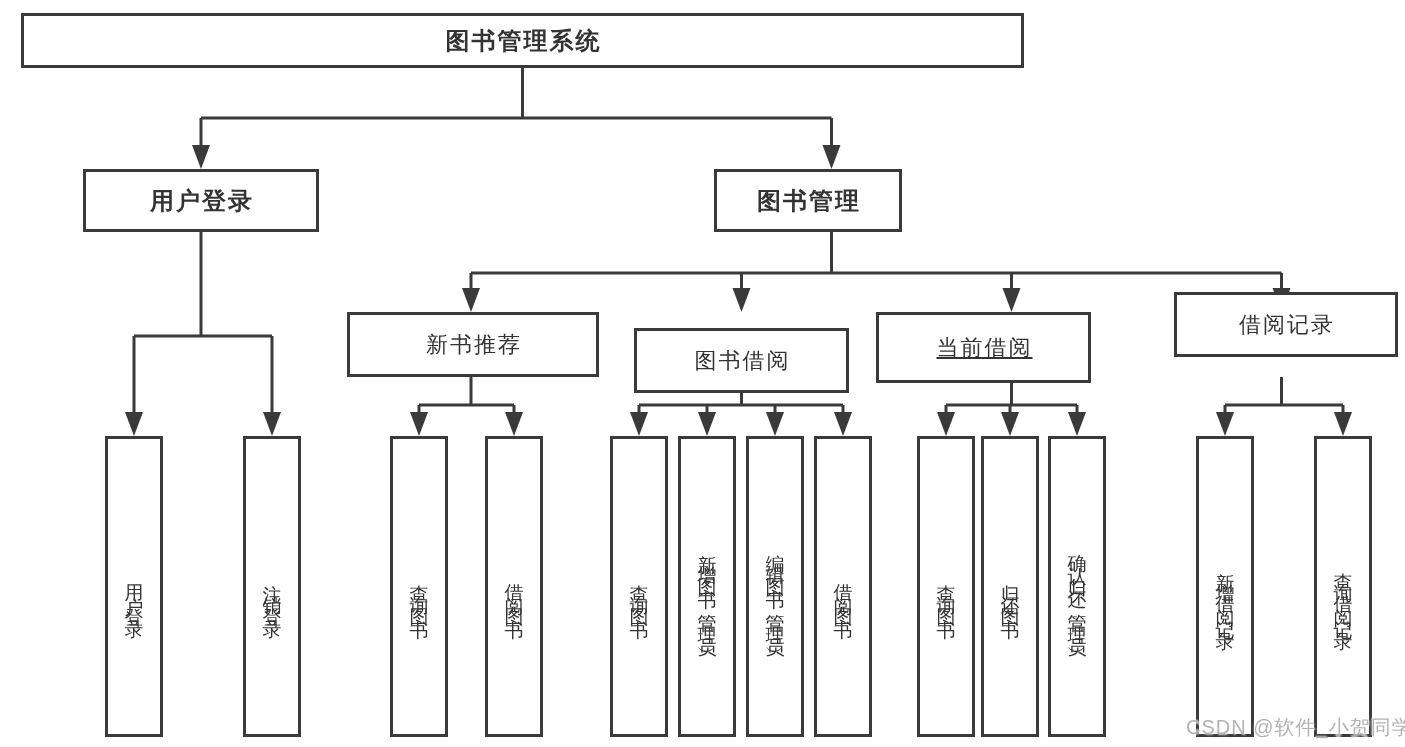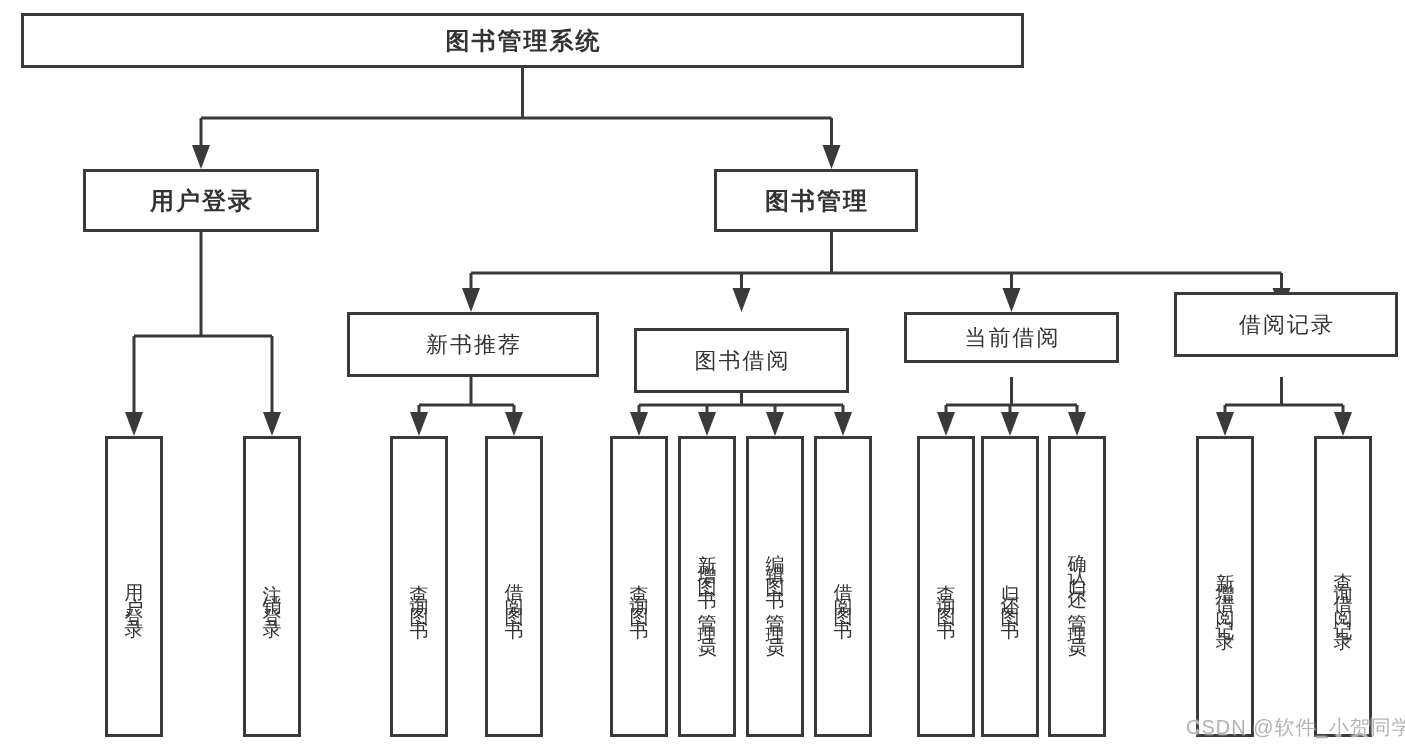--- a/index.html
+++ b/index.html
@@ -135,31 +135,31 @@
     </g>
   </svg>
 
   <div class="box lvl1" style="left:21px; top:13px; width:1003px; height:55px;">
     <span>图书管理系统</span>
   </div>
 
   <div class="box lvl2" style="left:83px; top:169px; width:236px; height:63px;">
     <span>用户登录</span>
   </div>
-  <div class="box lvl2" style="left:714px; top:169px; width:204px; height:63px;text-align:center;">
+  <div class="box lvl2" style="left:714px; top:169px; width:188px; height:63px;text-align:center;">
     <span>图书管理</span>
   </div>
 
   <div class="box lvl3" style="left:347px; top:312px; width:252px; height:65px;">
     <span>新书推荐</span>
   </div>
   <div class="box lvl3" style="left:634px; top:312px; width:215px; height:65px;margin-top:16px;">
     <span>图书借阅</span>
   </div>
-  <div class="box lvl3" style="left:904px; top:312px; width:215px; height:51px;">
+  <div class="box lvl3" style="left:876px; top:312px; width:215px; height:71px;text-decoration:underline;">
     <span>当前借阅</span>
   </div>
   <div class="box lvl3" style="left:1174px; top:292px; width:224px; height:65px;">
     <span>借阅记录</span>
   </div>
 
   <div class="box leaf" style="left:105px;">
     <span>用户登录</span>
   </div>
   <div class="box leaf" style="left:243px;">

